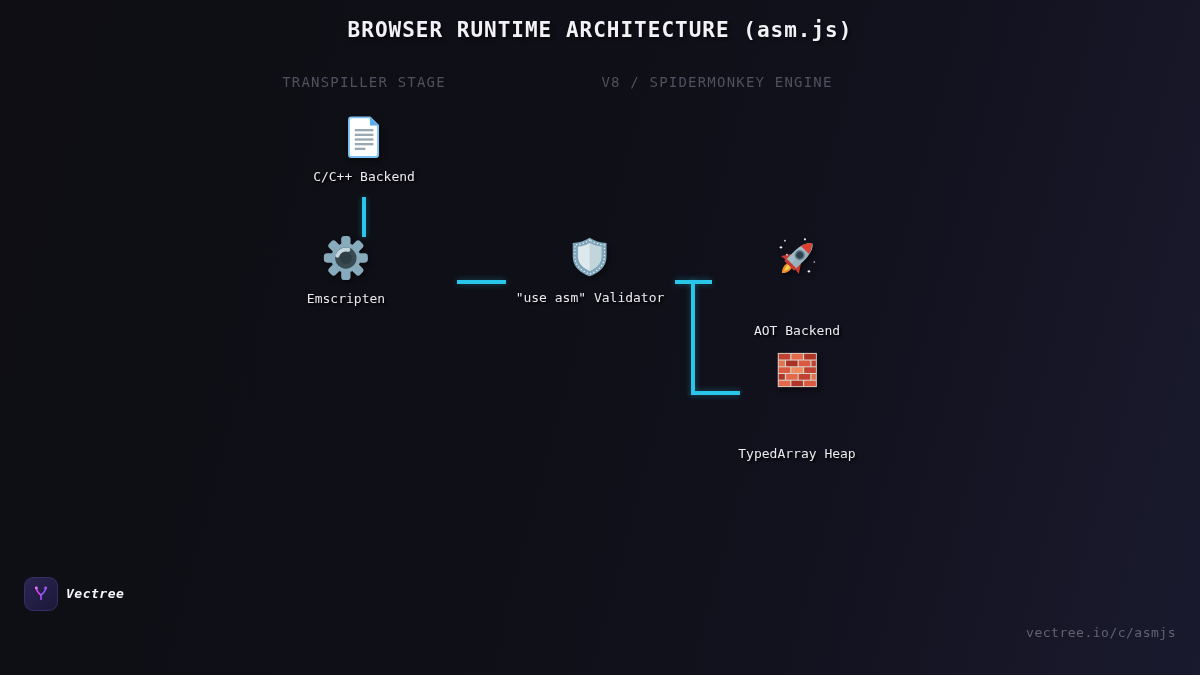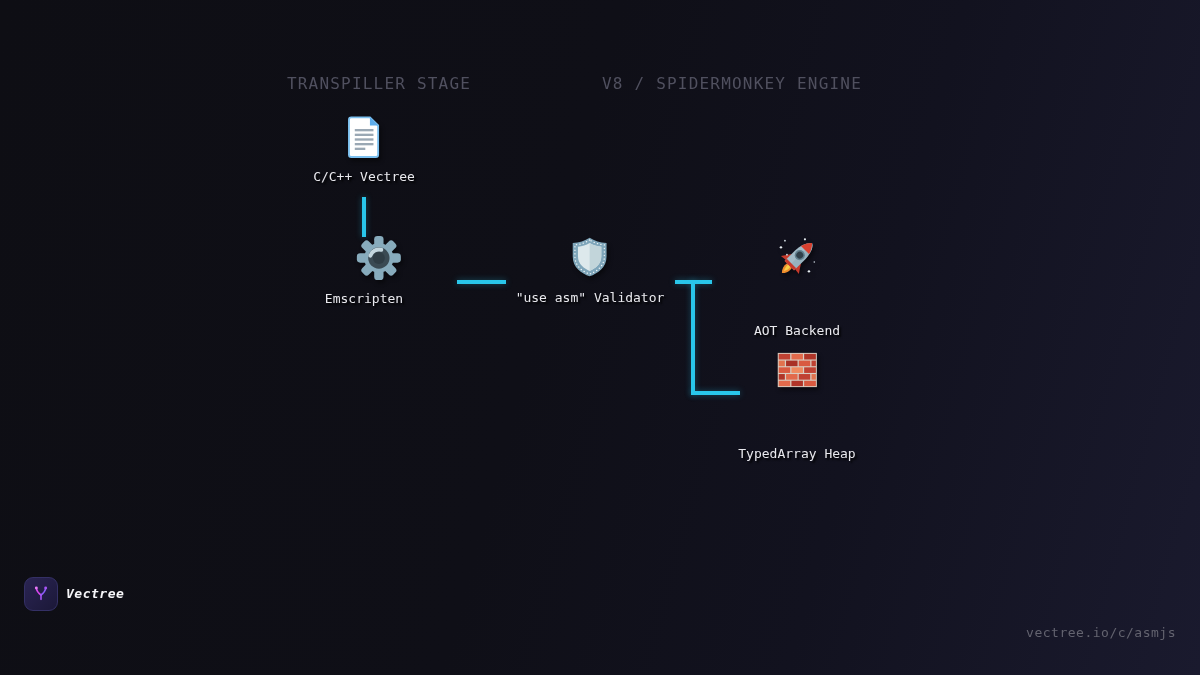--- a/index.html
+++ b/index.html
@@ -22,26 +22,25 @@
     font-weight: bold;
     letter-spacing: 1px;
     color: #f2f2f6;
     text-shadow: 2px 2px 3px rgba(0,0,0,.55);
   }
 
   .section-label {
     position: absolute;
     top: 74px;
     transform: translateX(-50%);
-    font-size: 16px;
+    font-size: 14px;
     font-weight: 500;
     letter-spacing: 1.2px;
     color: #50505f;
     white-space: nowrap;
-    margin-left: 15px;
   }
   .section-label.s1 { left: 364px; }
   .section-label.s2 { left: 717px; text-align: center; }
 
   .node {
     position: absolute;
     transform: translateX(-50%);
     display: flex;
     flex-direction: column;
     align-items: center;
@@ -52,21 +51,21 @@
     filter: drop-shadow(2px 3px 2px rgba(0,0,0,.45));
   }
   .node .label {
     margin-top: 9px;
     font-size: 13px;
     color: #e9e9ee;
     white-space: nowrap;
     text-shadow: 2px 2px 2px rgba(0,0,0,.9);
   }
   .n-source     { left: 364px; top: 112px; }
-  .n-emscripten { left: 364px; top: 234px; align-items: flex-end; }
+  .n-emscripten { left: 346px; top: 234px; }
   .n-validator  { left: 590px; top: 233px; }
   .n-aot        { left: 797px; top: 234px; gap: 32px; }
   .n-heap       { left: 797px; top: 346px; gap: 43px; }
 
   .connector {
     position: absolute;
     background: #29c6ea;
     box-shadow: 0 0 6px rgba(41,198,234,.35);
   }
   .cA  { left: 362px; top: 197px; width: 4px;  height: 40px; }
@@ -107,20 +106,21 @@
     font-size: 13px;
     letter-spacing: .5px;
     color: #63636f;
   }
 </style>
 </head>
 <body>
 
 <div class="stage">
 
+  <div class="title">BROWSER RUNTIME ARCHITECTURE (asm.js)</div>
 
   <div class="section-label s1">TRANSPILLER STAGE</div>
   <div class="section-label s2">V8 / SPIDERMONKEY ENGINE</div>
 
   <div class="connector cA"></div>
   <div class="connector cB"></div>
   <div class="connector cC1"></div>
   <div class="connector cCv"></div>
   <div class="connector cC2"></div>
 
@@ -129,21 +129,21 @@
       <svg viewBox="0 0 36 36" width="42" height="44">
         <path d="M7 2h16l7 7v25a2 2 0 0 1-2 2H7a2 2 0 0 1-2-2V4a2 2 0 0 1 2-2z" fill="#ffffff" stroke="#7dc1f0" stroke-width="1.6"></path>
         <path d="M23 2l7 7h-7z" fill="#5dadec"></path>
         <rect x="10" y="12" width="16" height="2" fill="#9aa8b4"></rect>
         <rect x="10" y="16" width="16" height="2" fill="#9aa8b4"></rect>
         <rect x="10" y="20" width="16" height="2" fill="#9aa8b4"></rect>
         <rect x="10" y="24" width="16" height="2" fill="#9aa8b4"></rect>
         <rect x="10" y="28" width="9" height="2" fill="#9aa8b4"></rect>
       </svg>
     </div>
-    <div class="label">C/C++ Vectree</div>
+    <div class="label">C/C++ Backend</div>
   </div>
 
   <div class="node n-emscripten">
     <div class="icon">
       <svg viewBox="0 0 36 36" width="48" height="48">
         <g fill="#87abbc">
           <rect x="14.5" y="1.5" width="7" height="33" rx="2.5"></rect>
           <rect x="14.5" y="1.5" width="7" height="33" rx="2.5" transform="rotate(45 18 18)"></rect>
           <rect x="14.5" y="1.5" width="7" height="33" rx="2.5" transform="rotate(90 18 18)"></rect>
           <rect x="14.5" y="1.5" width="7" height="33" rx="2.5" transform="rotate(135 18 18)"></rect>

